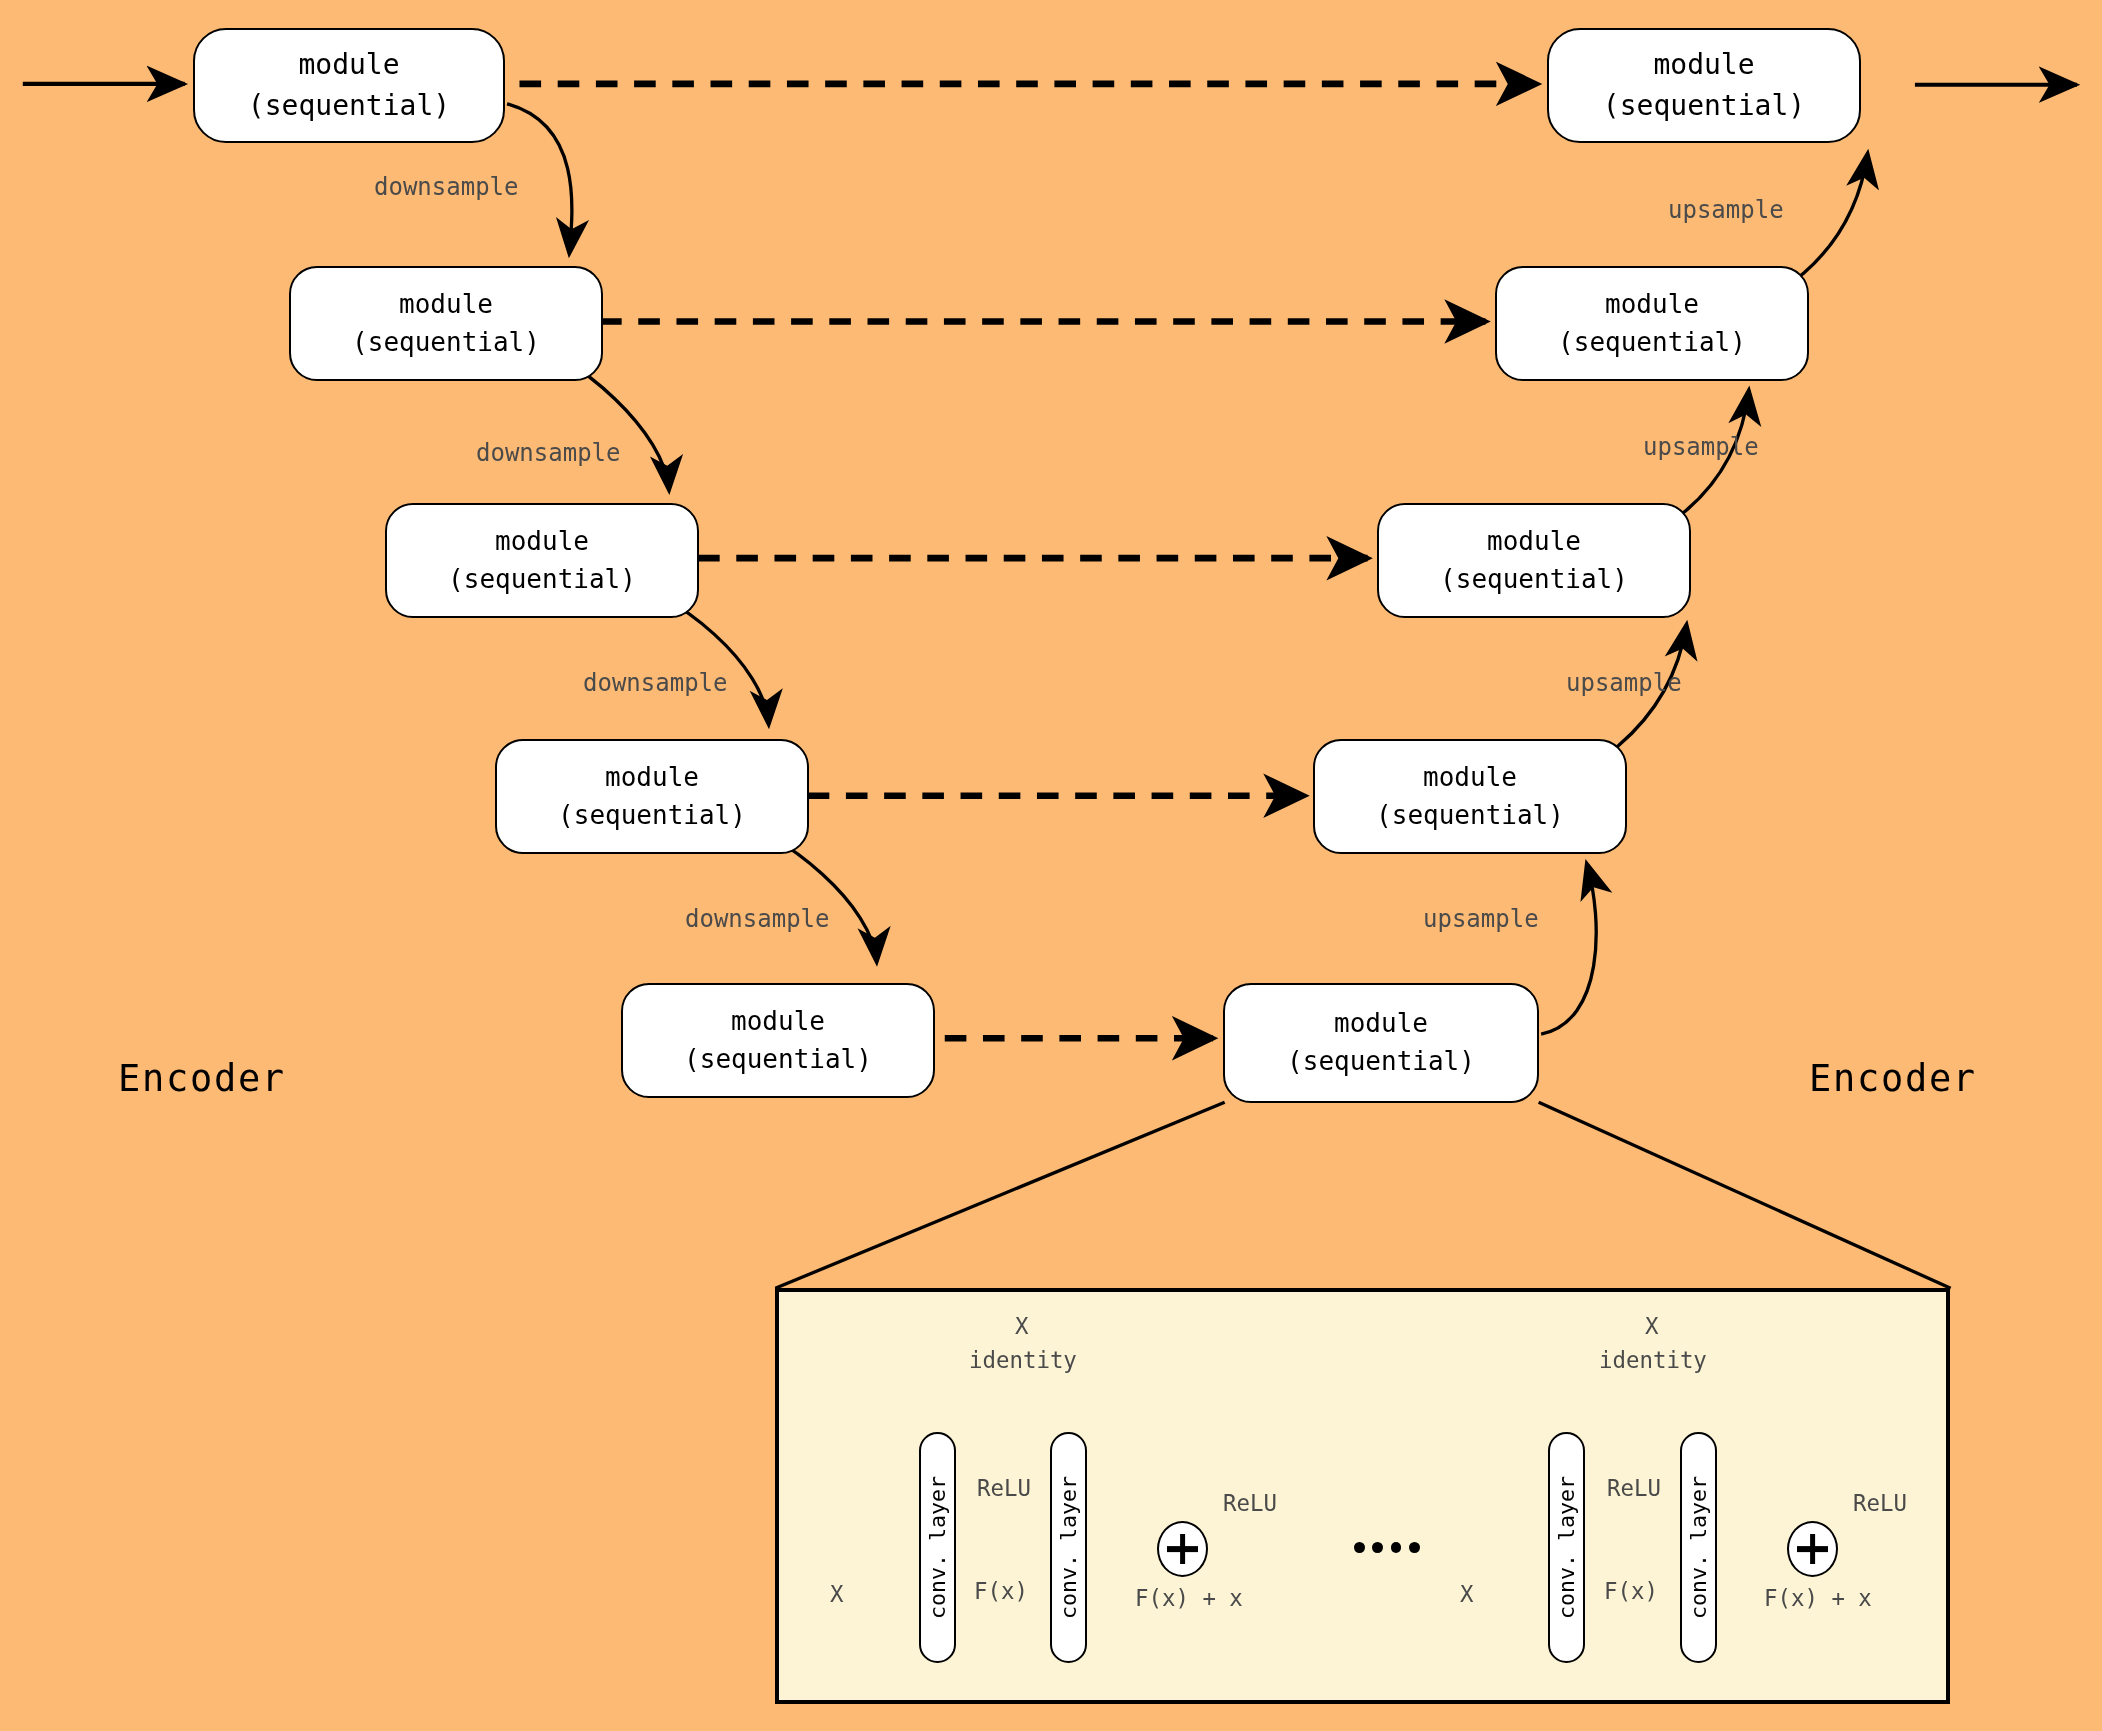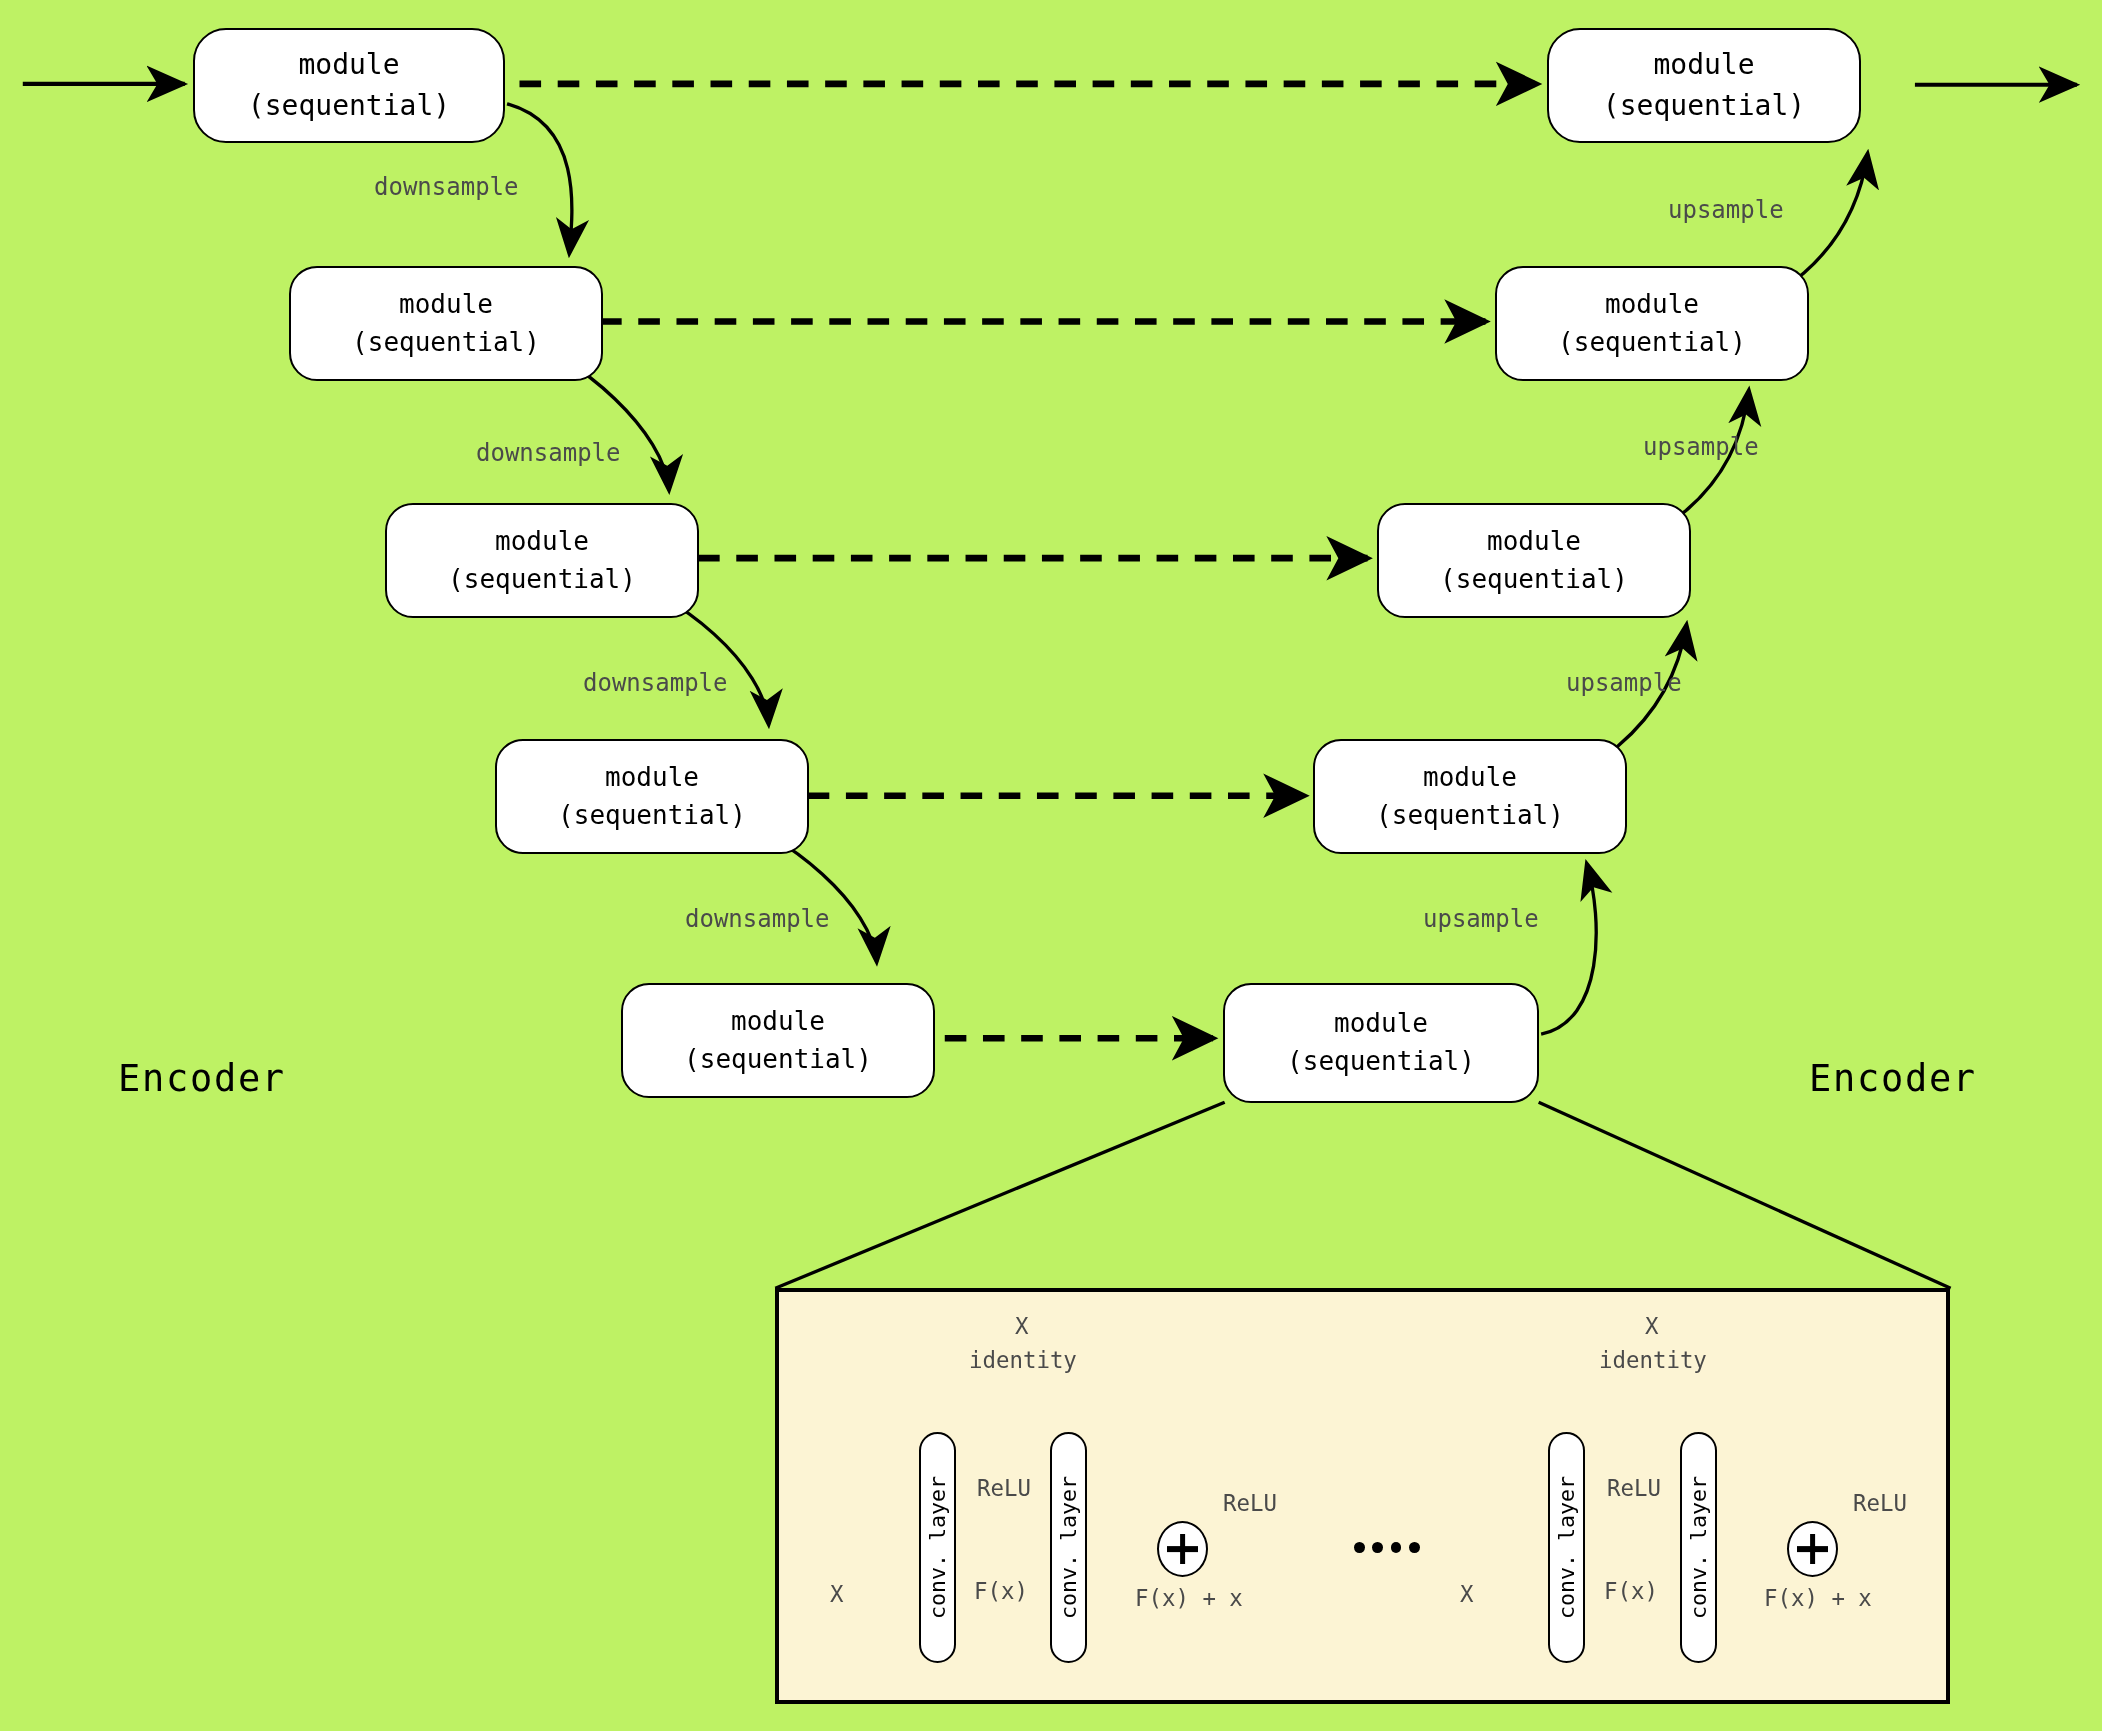--- a/index.html
+++ b/index.html
@@ -5,21 +5,21 @@
 <style>
   html, body {
     margin: 0;
     padding: 0;
     background: #ffffff;
   }
   #stage {
     position: relative;
     width: 2103px;
     height: 1731px;
-    background: #bef264;
+    background: #fdba74;
     overflow: hidden;
     font-family: "DejaVu Sans Mono", "Liberation Mono", monospace;
   }
   #svg-root {
     position: absolute;
     left: 0;
     top: 0;
     width: 2103px;
     height: 1731px;
   }

